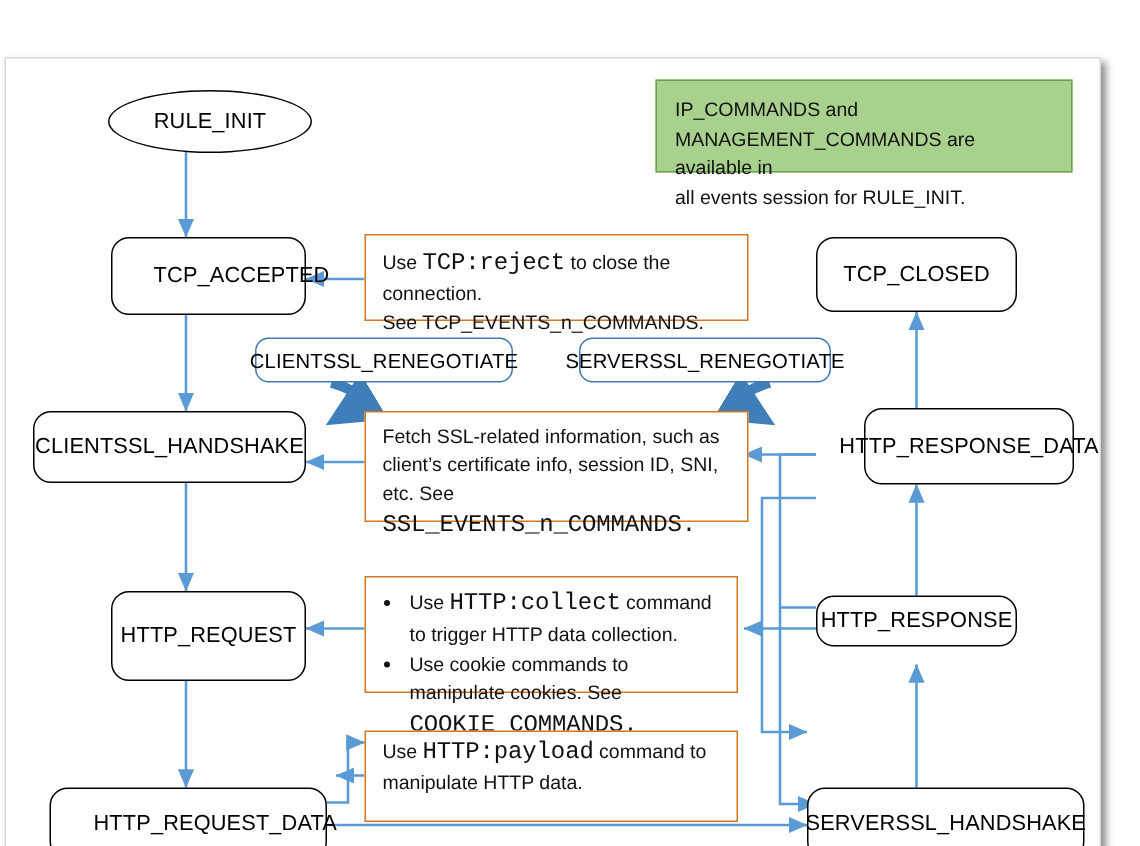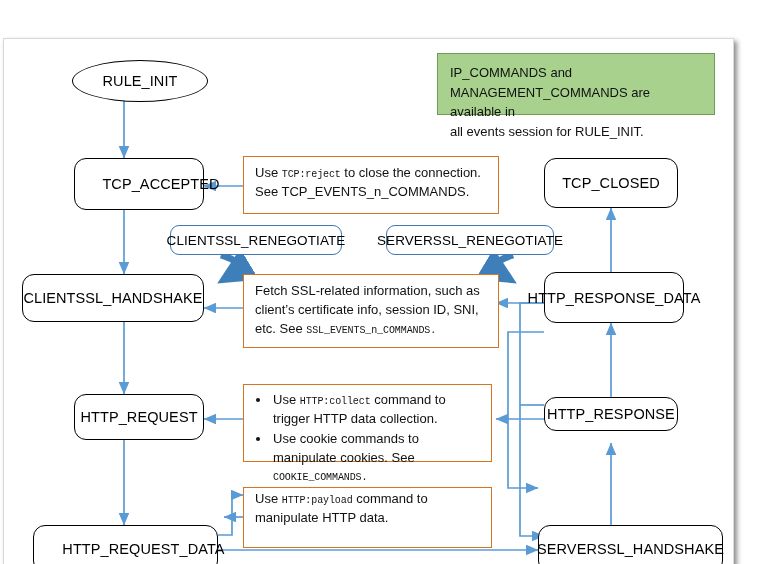--- a/index.html
+++ b/index.html
@@ -60,21 +60,21 @@
     padding:7px 10px 6px 11px;
   }
   .callout.green{
     background:#a9d18e;
     border:1.4px solid #6e9e52;
     padding:9px 10px 8px 12px;
     line-height:1.5;
   }
   .callout ul{margin:0;padding:0 0 0 16px;list-style:disc;}
   .callout li{margin:0 0 1px 0;padding-left:2px;}
-  .mono{font-family:"Liberation Mono",monospace;font-size:10px;letter-spacing:-0.1px;text-align:right;}
+  .mono{font-family:"Liberation Mono",monospace;font-size:16px;letter-spacing:-0.1px;text-align:right;}
 </style>
 </head>
 <body>
 
 <div id="canvas">
   <div id="frame"></div>
 
   <svg class="layer" width="760" height="564" viewBox="0 0 760 564" xmlns="http://www.w3.org/2000/svg">
     <defs>
       <marker id="ah" markerWidth="9" markerHeight="9" refX="7.2" refY="3.2" orient="auto" markerUnits="strokeWidth">
@@ -127,33 +127,33 @@
   </div>
 
   <div class="node" style="left:74px;top:122px;width:130px;height:52px;padding-left:44px;">
     <span>TCP_ACCEPTED</span>
   </div>
 
   <div class="node" style="left:22px;top:238px;width:182px;height:48px;">
     <span>CLIENTSSL_HANDSHAKE</span>
   </div>
 
-  <div class="node" style="left:74px;top:358px;width:130px;height:46px;">
+  <div class="node" style="left:74px;top:358px;width:130px;height:60px;">
     <span>HTTP_REQUEST</span>
   </div>
 
   <div class="node" style="left:33px;top:489px;width:185px;height:48px;padding-left:36px;">
     <span>HTTP_REQUEST_DATA</span>
   </div>
 
   <div class="node" style="left:544px;top:122px;width:134px;height:50px;">
     <span>TCP_CLOSED</span>
   </div>
 
-  <div class="node" style="left:544px;top:236px;width:140px;height:51px;text-align:right;">
+  <div class="node" style="left:576px;top:236px;width:140px;height:51px;text-align:right;">
     <span>HTTP_RESPONSE_DATA</span>
   </div>
 
   <div class="node" style="left:544px;top:361px;width:134px;height:34px;">
     <span>HTTP_RESPONSE</span>
   </div>
 
   <div class="node" style="left:538px;top:489px;width:185px;height:48px;">
     <span>SERVERSSL_HANDSHAKE</span>
   </div>

